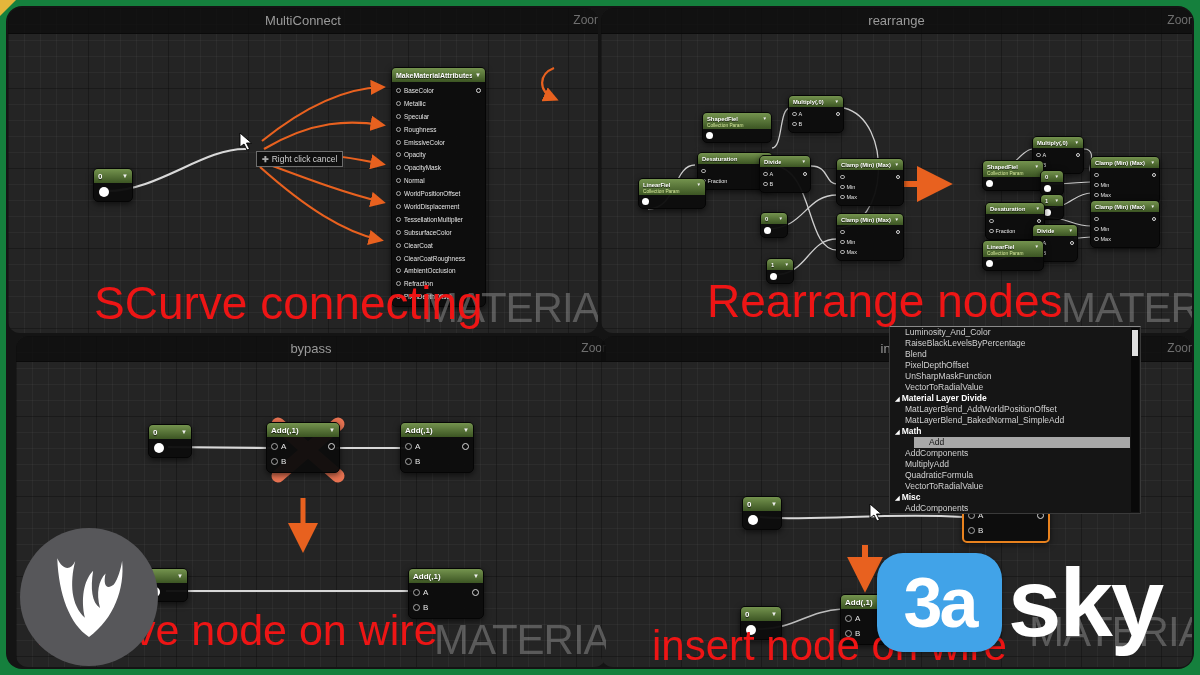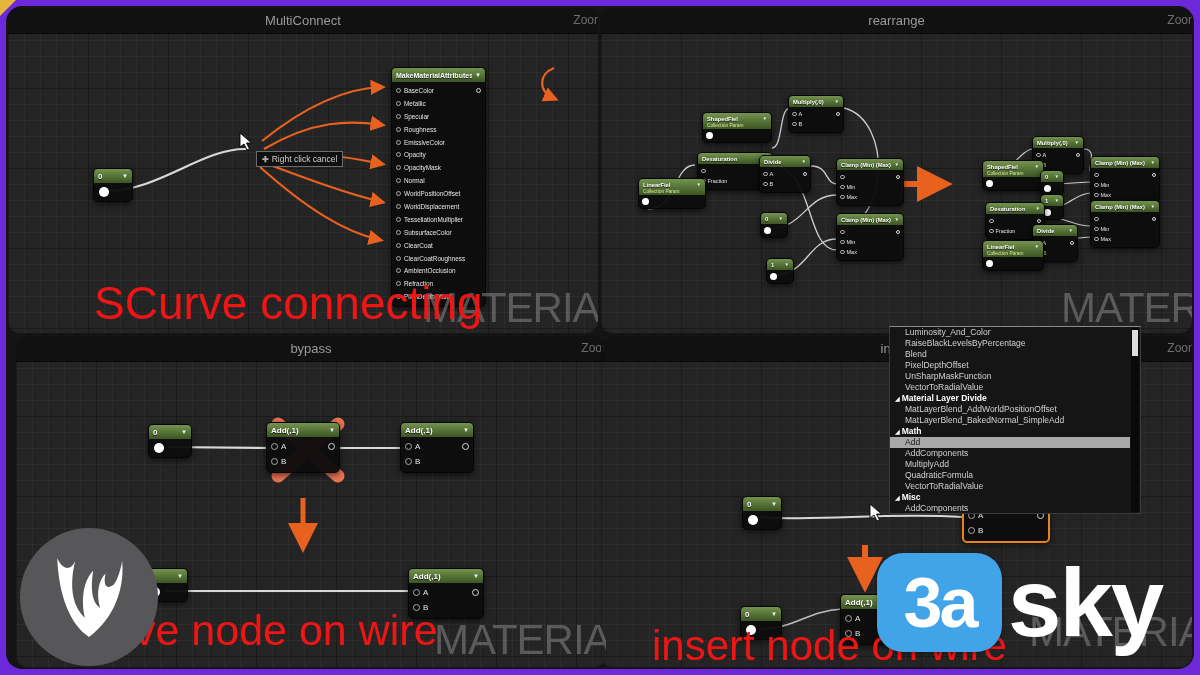--- a/index.html
+++ b/index.html
@@ -1,17 +1,17 @@
 <!DOCTYPE html>
 <html><head>
 <meta charset="utf-8">
 <style>
   html,body{margin:0;padding:0;background:#2a2a2a;}
   *{box-sizing:border-box;}
-  #shot{position:relative;width:1200px;height:675px;background:#6d28d9;overflow:hidden;
+  #shot{position:relative;width:1200px;height:675px;background:#15803d;overflow:hidden;
         font-family:"Liberation Sans", sans-serif;}
   #inner{position:absolute;left:6px;top:6px;right:6px;bottom:6px;background:#141414;
          border-radius:16px;overflow:hidden;}
   .panel{position:absolute;background-color:#242424;border-radius:12px;overflow:hidden;
     background-image:
       linear-gradient(rgba(0,0,0,.40) 1px, transparent 1px),
       linear-gradient(90deg, rgba(0,0,0,.40) 1px, transparent 1px),
       linear-gradient(rgba(255,255,255,.035) 1px, transparent 1px),
       linear-gradient(90deg, rgba(255,255,255,.035) 1px, transparent 1px);
     background-size:80px 80px,80px 80px,16px 16px,16px 16px;}
@@ -55,21 +55,21 @@
   .tooltip{position:absolute;background:#101010;border:1px solid #6d6d6d;color:#cfcfcf;
            font-size:8.5px;padding:2px 5px;white-space:nowrap;z-index:7;display:flex;gap:3px;align-items:center;}
   .tooltip .tico{color:#aaa;font-size:8px;font-weight:bold;}
   
   #ctxmenu{position:absolute;left:889px;top:326px;width:252px;height:188px;background:#151515;
            border:1px solid #3a3a3a;border-top:1px solid #8a8a8a;z-index:40;overflow:hidden;}
   .menu-list{position:absolute;left:0;top:0;right:10px;bottom:0;}
   .menu-row{height:11px;line-height:11px;font-size:8.5px;color:#d2d2d2;padding-left:15px;white-space:nowrap;}
   .menu-row.cat{font-weight:bold;color:#fff;padding-left:5px;}
   .menu-row.cat .expander{font-size:6px;margin-right:2px;color:#fff;}
-  .menu-row.sel{background:#a8a8a8;color:#141414;}
+  .menu-row.sel{background:#a8a8a8;color:#141414;margin-left:24px;}
   .mscroll{position:absolute;right:1px;top:1px;bottom:1px;width:8px;background:#090909;}
   .mthumb{position:absolute;left:1px;top:2px;width:6px;height:26px;background:#dedede;}
   
   #uelogo{position:absolute;left:20px;top:528px;width:138px;height:138px;z-index:50;}
   #logo3a{position:absolute;left:877px;top:553px;width:125px;height:99px;background:#41a3e8;
           border-radius:26px;z-index:45;display:flex;align-items:center;justify-content:center;
           box-shadow:0 1px 4px rgba(0,0,0,.4);}
   #logo3a span{color:#fff;font-weight:bold;font-size:70px;letter-spacing:-3px;}
   #logosky{position:absolute;left:1008px;top:548px;color:#fff;font-weight:bold;font-size:96px;
            letter-spacing:-2px;z-index:45;}
@@ -526,20 +526,21 @@
           <path d="M483,141 C498,141 485,163 490,164"></path>
           <path d="M447,176 C470,176 478,174 490,174"></path>
           <path d="M447,200 C468,200 474,185 490,185"></path>
           <path d="M440,209 C468,209 470,218 490,218"></path>
           <path d="M473,230 C482,230 484,229 490,229"></path>
           <path d="M389,252 C410,252 418,241 430,241"></path>
         </g>
         <path d="M301,176 L341,176" stroke="#e8611f" stroke-width="6" fill="none" marker-end="url(#mo2)"></path>
       </svg>
       <div class="watermark" style="left:460px;top:276px;">MATERIAL</div>
+      <div class="caption" style="left:106px;top:266px;">Rearrange nodes</div>
     </div>
 
     <div class="panel" style="left:10px;top:330px;width:590px;height:331px;">
       <div class="panel-top">
         <div class="ptitle">bypass</div>
       </div>
       <div class="zoomlbl">Zoom 1:1</div>
       <div class="stage">
           <div class="gnode" style="left: 132px; top: 88px; width: 44px;">
             <div class="nhead">

